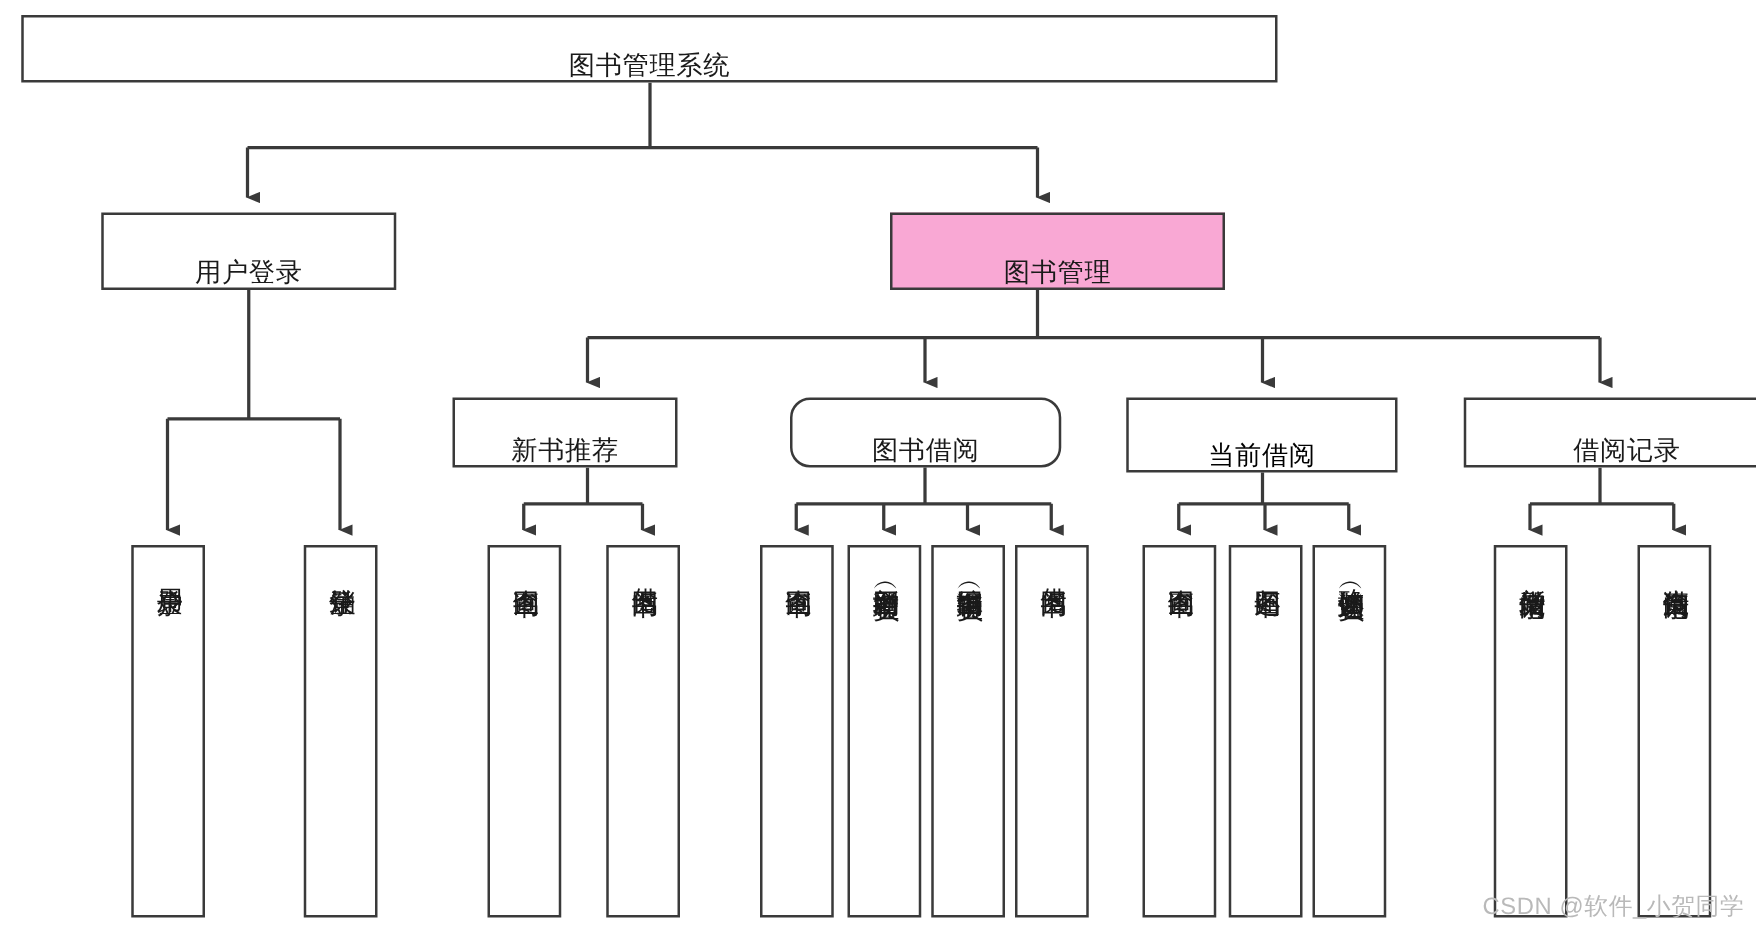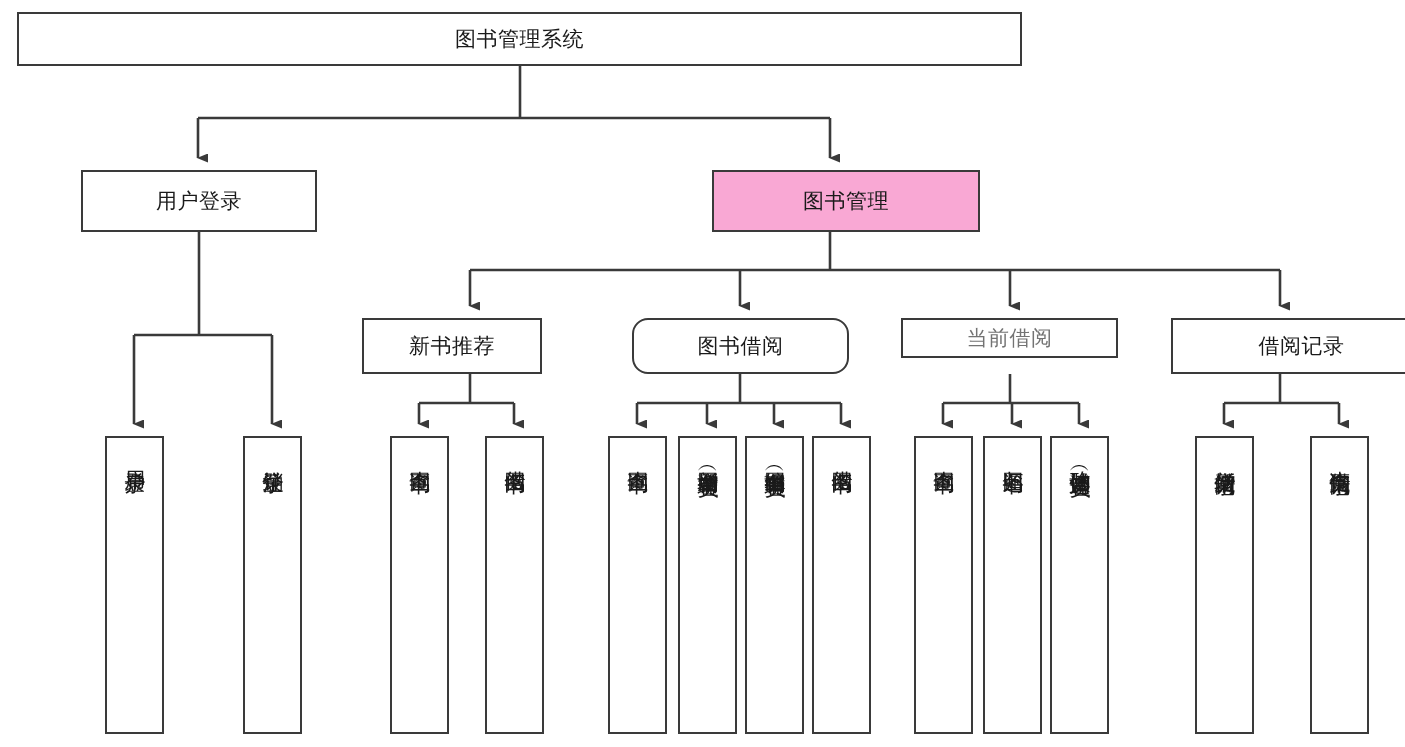--- a/index.html
+++ b/index.html
@@ -33,20 +33,21 @@
     display: flex;
     align-items: center;
     justify-content: center;
     color: #1a1a1a;
   }
   .node-box.horizontal {
     font-size: 21px;
     letter-spacing: 0.5px;
     line-height: 1.1;
     padding: 0 6px;
+    align-items: flex-end;
   }
   .node-box.vertical {
     font-size: 21px;
     align-items: flex-start;
     padding-top: 16px;
     letter-spacing: 1px;
   }
   .vtext {
     writing-mode: vertical-rl;
     text-orientation: upright;
@@ -129,21 +130,21 @@
   <div class="node-box horizontal" style="left: 712px; top: 170px; width: 268px; height: 62px; border-color: rgb(58, 58, 58); background: #f9a8d4; color: rgb(26, 26, 26);">
     <span>图书管理</span>
   </div>
 
   <div class="node-box horizontal" style="left: 362px; top: 318px; width: 180px; height: 56px; border-color: rgb(58, 58, 58); background: rgb(255, 255, 255); color: rgb(26, 26, 26);">
     <span>新书推荐</span>
   </div>
   <div class="node-box horizontal" style="left: 632px; top: 318px; width: 217px; height: 56px; border-color: rgb(58, 58, 58); background: rgb(255, 255, 255); color: rgb(26, 26, 26); border-radius: 16px;">
     <span>图书借阅</span>
   </div>
-  <div class="node-box horizontal" style="left: 901px; top: 318px; width: 217px; height: 40px; border-color: rgb(58, 58, 58); background: rgb(255, 255, 255); color: #737373;">
+  <div class="node-box horizontal" style="left: 901px; top: 318px; width: 217px; height: 60px; border-color: rgb(58, 58, 58); background: rgb(255, 255, 255); color: #000000;">
     <span>当前借阅</span>
   </div>
   <div class="node-box horizontal" style="left: 1171px; top: 318px; width: 261px; height: 56px; border-color: rgb(58, 58, 58); background: rgb(255, 255, 255); color: rgb(26, 26, 26);">
     <span>借阅记录</span>
   </div>
 
   <div class="node-box vertical" style="left: 105px; top: 436px; width: 59px; height: 298px; border-color: rgb(58, 58, 58); background: rgb(255, 255, 255); color: rgb(26, 26, 26);">
     <span class="vtext">用户登录</span>
   </div>
   <div class="node-box vertical" style="left: 243px; top: 436px; width: 59px; height: 298px; border-color: rgb(58, 58, 58); background: rgb(255, 255, 255); color: rgb(26, 26, 26);">
@@ -176,14 +177,15 @@
   <div class="node-box vertical" style="left: 1050px; top: 436px; width: 59px; height: 298px; border-color: rgb(58, 58, 58); background: rgb(255, 255, 255); color: rgb(26, 26, 26);">
     <span class="vtext">确认归还（管理员）</span>
   </div>
   <div class="node-box vertical" style="left: 1195px; top: 436px; width: 59px; height: 298px; border-color: rgb(58, 58, 58); background: rgb(255, 255, 255); color: rgb(26, 26, 26);">
     <span class="vtext">新增借阅记录</span>
   </div>
   <div class="node-box vertical" style="left: 1310px; top: 436px; width: 59px; height: 298px; border-color: rgb(58, 58, 58); background: rgb(255, 255, 255); color: rgb(26, 26, 26);">
     <span class="vtext">查询借阅记录</span>
   </div>
 
+  <div id="watermark" style="color: rgb(185, 185, 185);">CSDN @软件_小贺同学</div>
 
 </div>
 
 </body></html>

